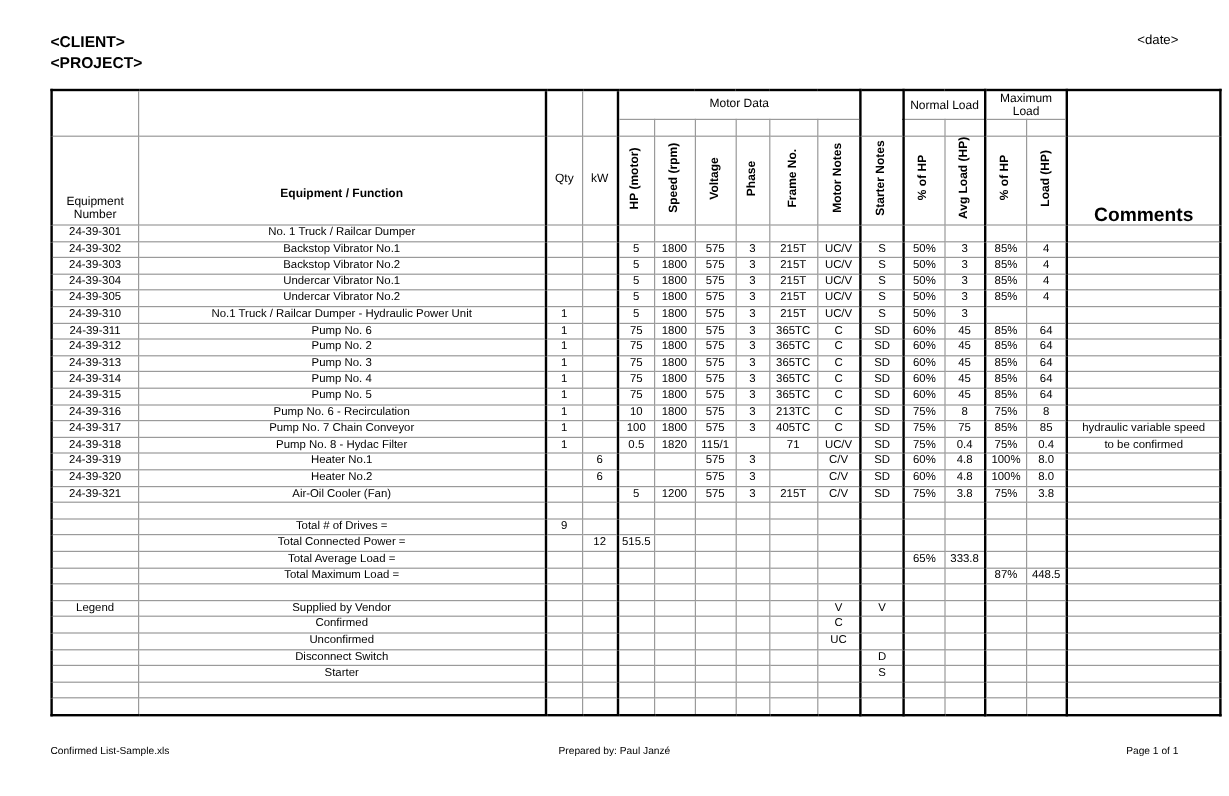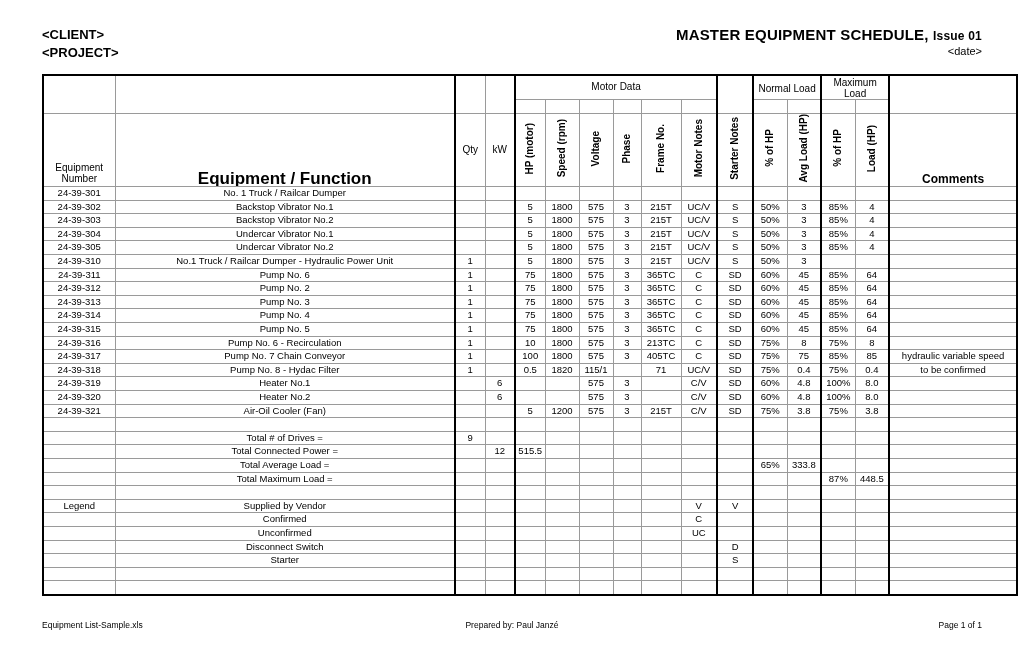--- a/index.html
+++ b/index.html
@@ -78,24 +78,20 @@
 <body>
 
 <div class="page">
 
   <div class="hdr">
     <div class="client-block">
       <div>&lt;CLIENT&gt;</div>
       <div>&lt;PROJECT&gt;</div>
     </div>
     <div class="title-block">
-      <div class="title-main">
-        <span>MASTER EQUIPMENT SCHEDULE,</span>
-        <span class="issue">Issue 01</span>
-      </div>
       <div class="title-date">&lt;date&gt;</div>
     </div>
   </div>
 
   <div class="tblwrap">
     <table class="sched">
       <colgroup>
         <col style="width:72px">
           <col style="width:340px">
         <col style="width:30px">
@@ -134,35 +130,35 @@
           <td></td>
           <td class="orr"></td>
           <td></td>
           <td class="orr"></td>
           <td></td>
           <td class="orr"></td>
         </tr>
 
         <tr>
           <td class="hcell ol vcellbox" style="white-space:normal;line-height:11px;vertical-align:bottom;padding-bottom:2px;">Equipment Number</td>
-          <td class="l vcellbox" style="vertical-align:bottom;padding-bottom:1px;font-weight:bold;font-size:17px;">Equipment / Function</td>
+          <td class="l vcellbox" style="vertical-align:bottom;padding-bottom:19px;font-weight:bold;font-size:10px;">Equipment / Function</td>
           <td class="hcell ol vcellbox">Qty</td>
           <td class="hcell vcellbox">kW</td>
           <td class="ol vcellbox"><span class="vert">HP (motor)</span></td>
           <td class="vcellbox"><span class="vert">Speed (rpm)</span></td>
           <td class="vcellbox"><span class="vert">Voltage</span></td>
           <td class="vcellbox"><span class="vert">Phase</span></td>
           <td class="vcellbox"><span class="vert">Frame No.</span></td>
           <td class="vcellbox orr"><span class="vert">Motor Notes</span></td>
           <td class="vcellbox orr"><span class="vert">Starter Notes</span></td>
           <td class="vcellbox"><span class="vert">% of HP</span></td>
           <td class="vcellbox orr"><span class="vert">Avg Load (HP)</span></td>
           <td class="vcellbox"><span class="vert">% of HP</span></td>
           <td class="vcellbox orr"><span class="vert">Load (HP)</span></td>
-          <td class="l vcellbox orr" style="vertical-align:bottom;padding-bottom:1px;font-weight:bold;font-size:12px;">Comments</td>
+          <td class="l vcellbox orr" style="vertical-align:bottom;padding-bottom:1px;font-weight:bold;font-size:16px;">Comments</td>
         </tr>
 
       <tr>
             <td class="ol">24-39-301</td>
             <td class="l func0 b">No. 1 Truck / Railcar Dumper</td>
             <td class="ol"></td>
             <td class=""></td>
             <td class="ol"></td>
             <td class=""></td>
             <td class=""></td>
@@ -696,18 +692,18 @@
             <td class="orr ob"></td>
             <td class="ob"></td>
             <td class="orr ob"></td>
             <td class="l orr ob"></td>
           </tr>
         </tbody>
     </table>
   </div>
 
   <div class="ftr">
-    <div class="fl">Equipment List-Sample.xls</div>
+    <div class="fl">Confirmed List-Sample.xls</div>
     <div class="fc">Prepared by: Paul Janzé</div>
     <div class="fr">Page 1 of 1</div>
   </div>
 
 </div>
 
 </body></html>

